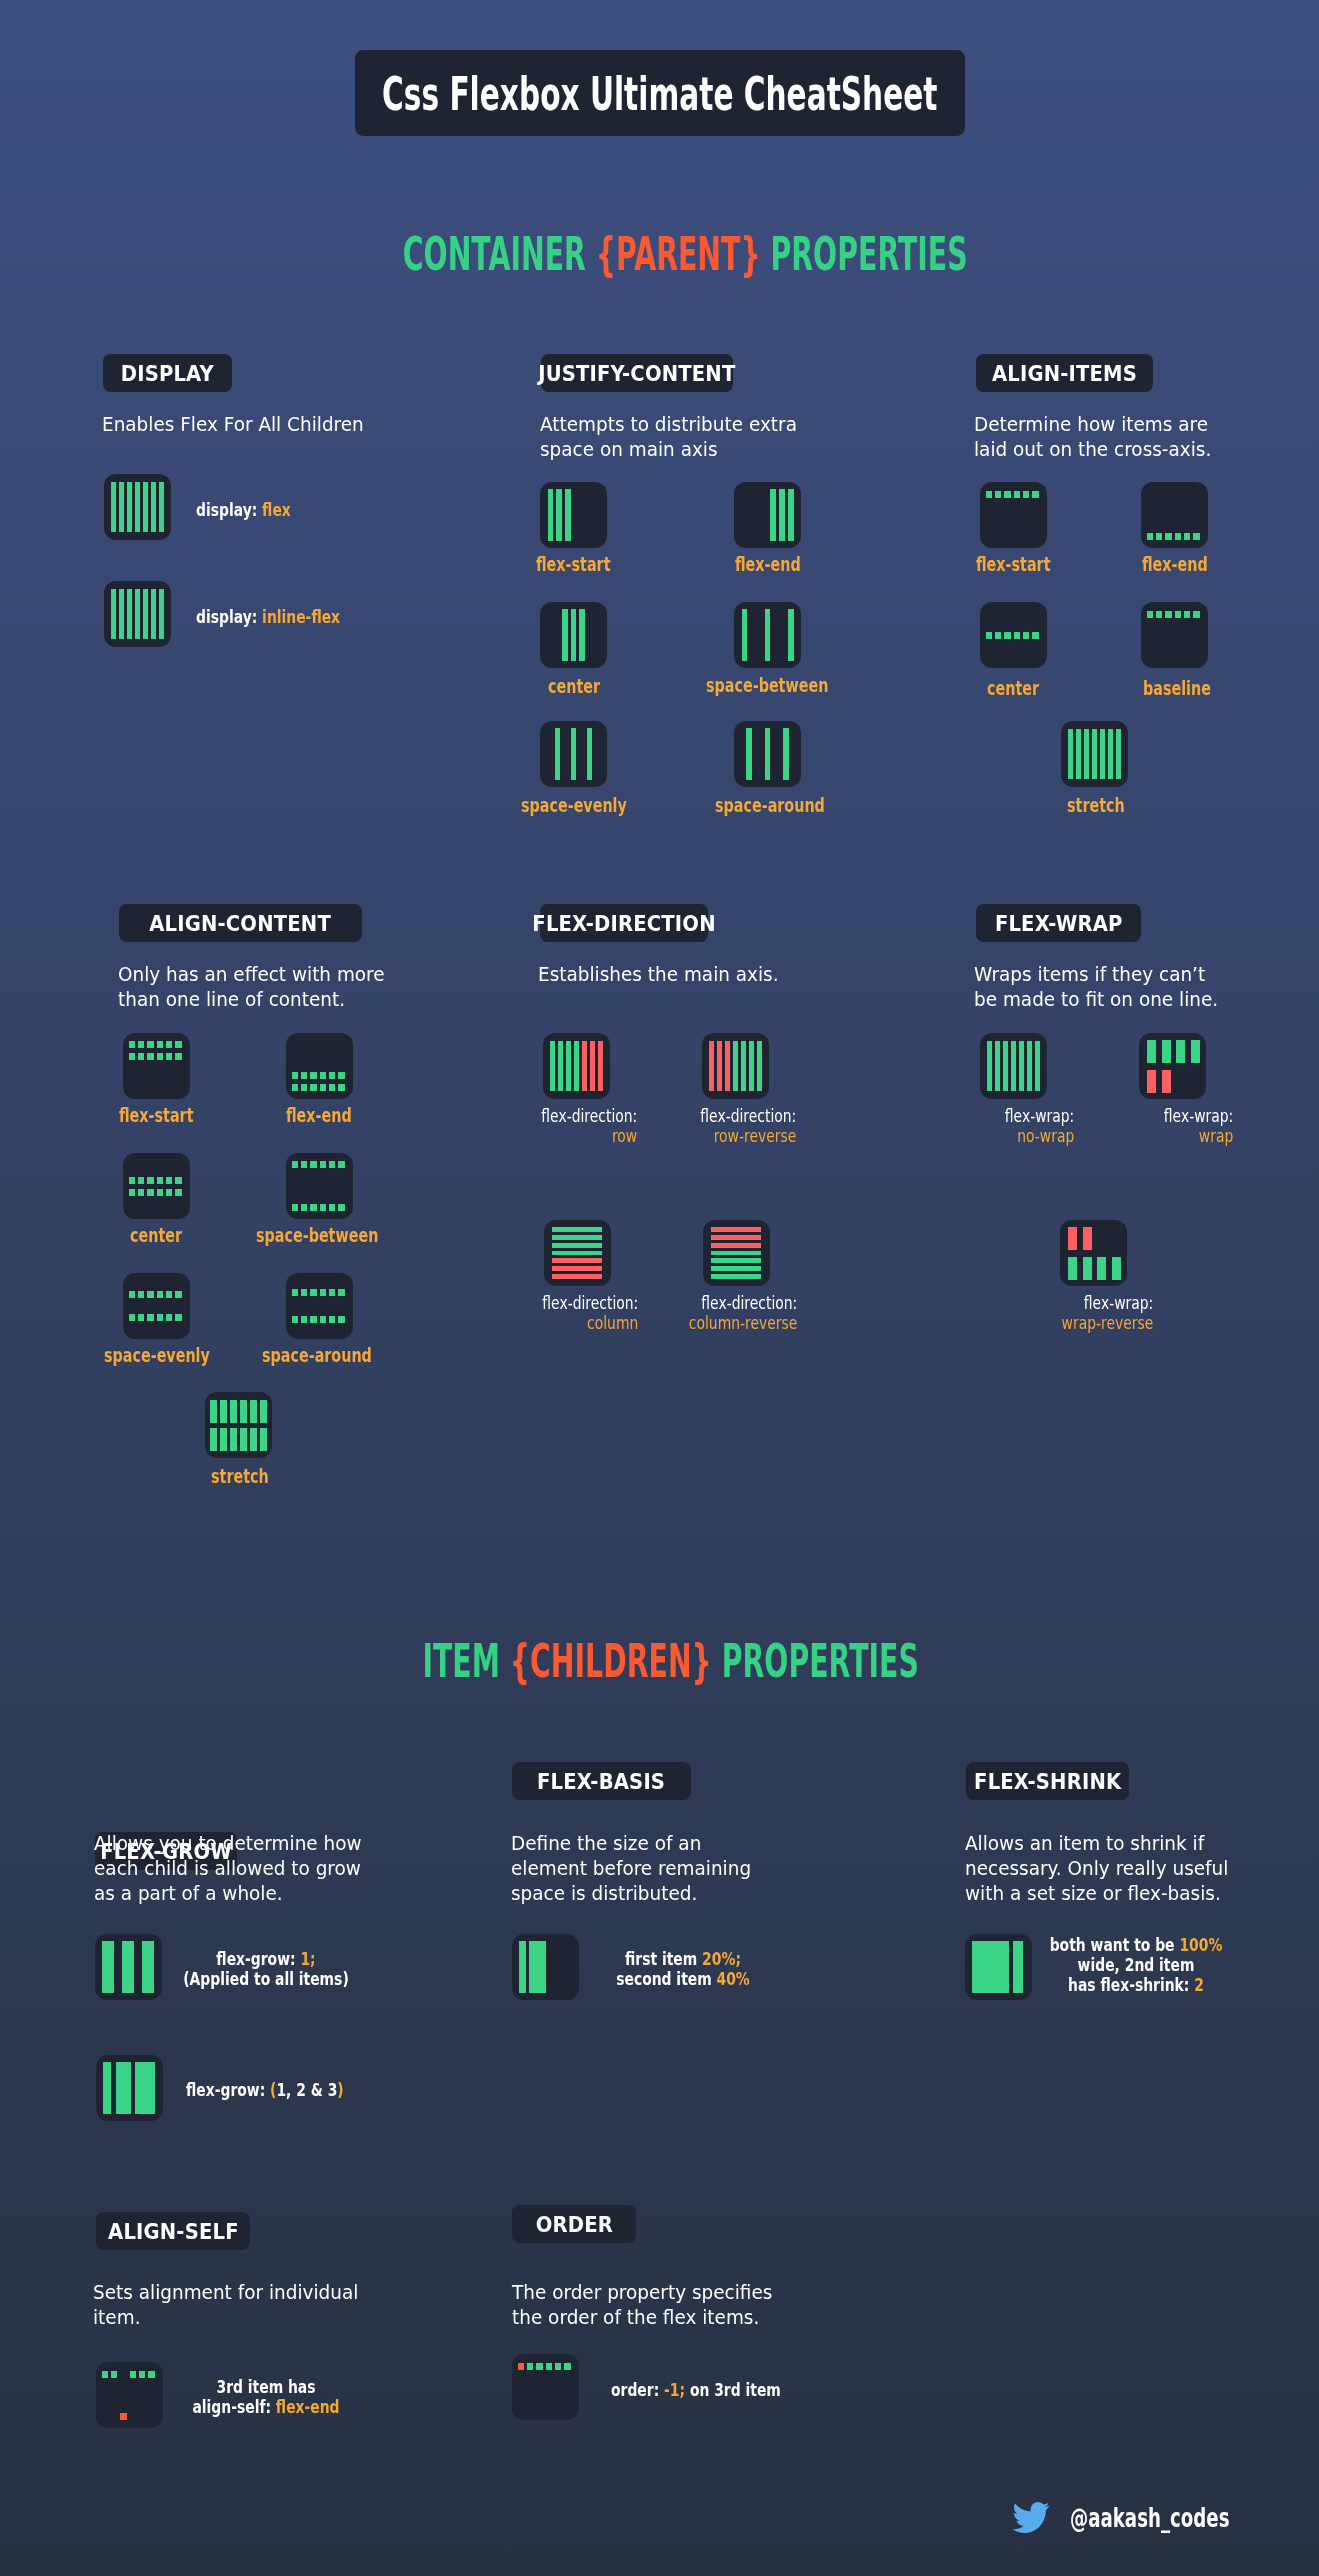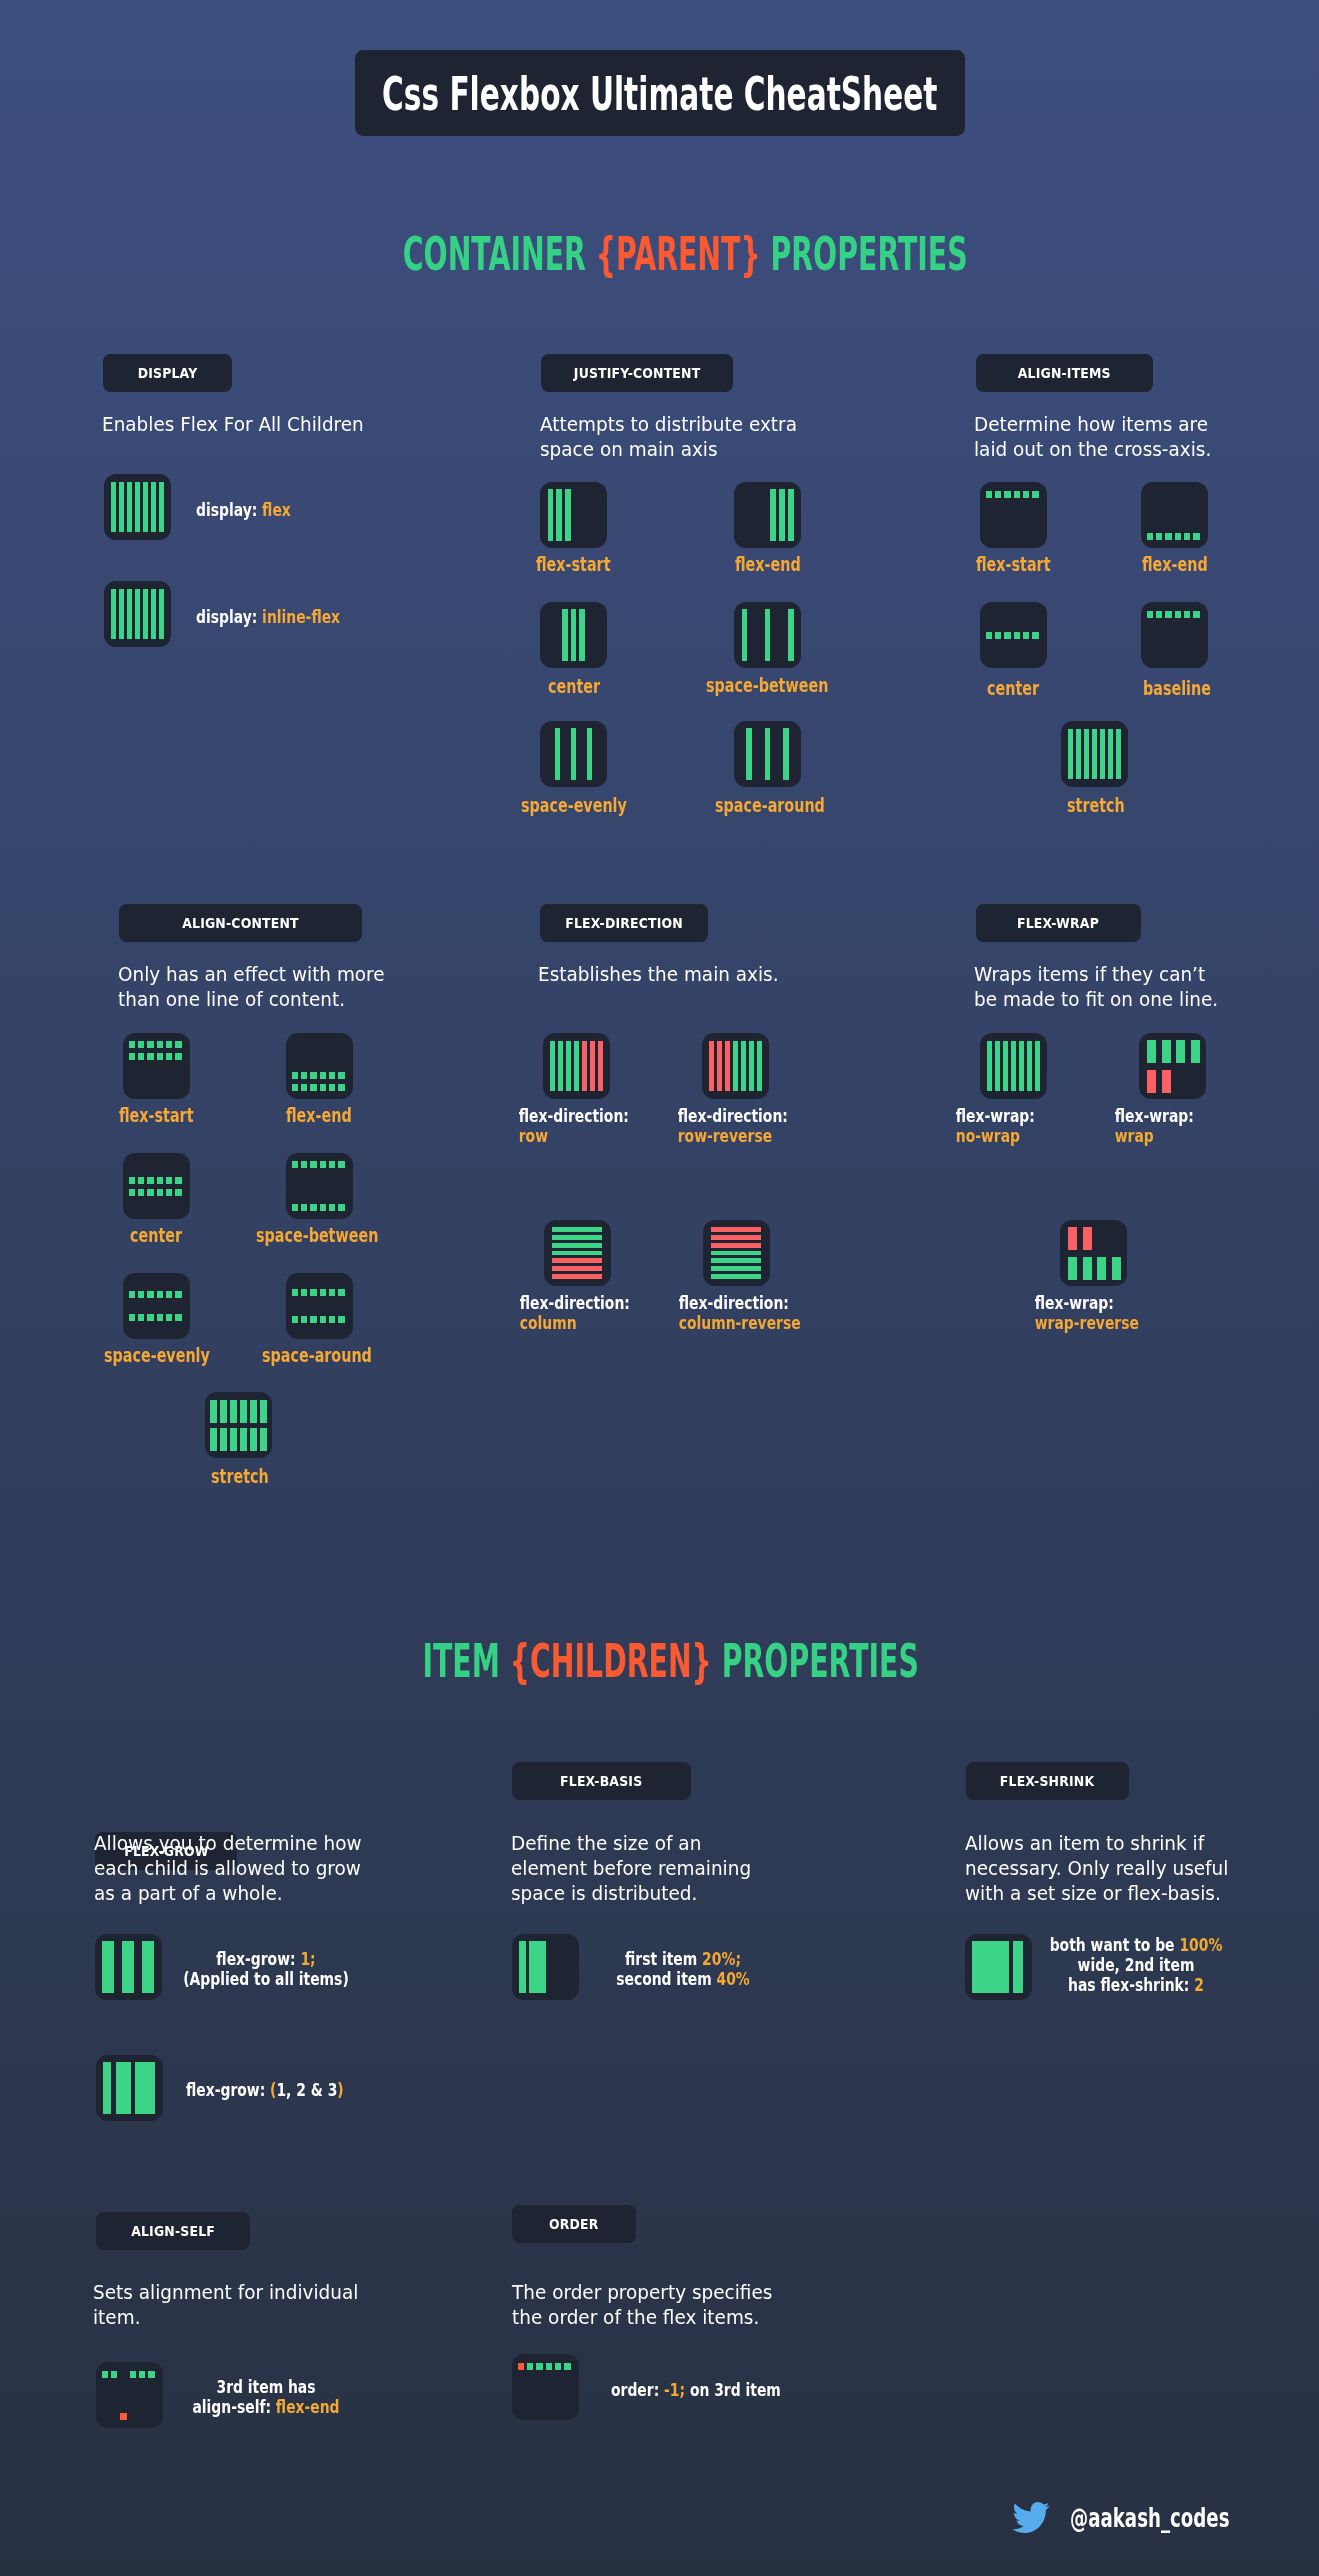--- a/index.html
+++ b/index.html
@@ -17,21 +17,21 @@
   
   .sheading{position:absolute;left:26px;width:1319px;text-align:center;
     font-family:"DejaVu Sans",sans-serif;font-weight:bold;
     font-size:46px;color:#35d185;white-space:nowrap;}
   .sheading .brace{color:#fa5a32;}
   .sheading .inner{display:inline-block;transform:scaleX(0.6165);transform-origin:center;}
 
   
   .pill{position:absolute;background:#1e2431;border-radius:7.5px;height:38px;
     display:flex;align-items:center;justify-content:center;
-    color:#fff;font-weight:bold;font-size:14px;letter-spacing:0.2px;}
+    color:#fff;font-weight:bold;font-size:22px;letter-spacing:0.2px;}
   .pill>span{display:inline-block;transform:scaleX(0.89);transform-origin:center;white-space:nowrap;}
 
   
   .desc{position:absolute;color:#fff;font-size:19px;line-height:25px;white-space:pre;transform-origin:0 0;transform:scaleX(0.97);}
 
   
   .box{position:absolute;background:#1e2431;border-radius:12px;width:67px;height:66px;
        display:flex;box-sizing:border-box;}
   .box b{display:block;background:#3cd487;border:0;}
   .box b.r{background:#fb6163;}
@@ -73,21 +73,21 @@
   .f7 b{width:4.9px;height:50px;flex:0 0 auto;}
   .f7{justify-content:space-between;}
 
   
   .cap{position:absolute;color:#f5a833;font-weight:bold;font-size:19.5px;white-space:nowrap;
        transform-origin:0 0;transform:scaleX(0.735);}
   .capw{position:absolute;color:#fff;font-weight:bold;font-size:17.6px;white-space:nowrap;
        transform-origin:0 0;transform:scaleX(0.79);line-height:22.6px;}
   .am{color:#f5a833;}
   
-  .cap2{position:absolute;text-align:left;font-weight:bold;font-size:17.6px;line-height:19.5px;
+  .cap2{position:absolute;text-align:right;font-weight:normal;font-size:17.6px;line-height:19.5px;
         color:#fff;white-space:nowrap;}
   .cap2 i{display:block;font-style:normal;transform:scaleX(0.79);transform-origin:center;}
   .cap2 i.v{color:#f5a833;}
   
   .capc{position:absolute;text-align:center;font-weight:bold;font-size:17.6px;line-height:20px;
         color:#fff;white-space:nowrap;}
   .capc i{display:block;font-style:normal;transform:scaleX(0.79);transform-origin:center;}
   
   .as{flex-direction:column;padding:8.5px 5.7px;justify-content:space-between;}
   .as u{display:flex;flex-direction:row;gap:2.8px;}

